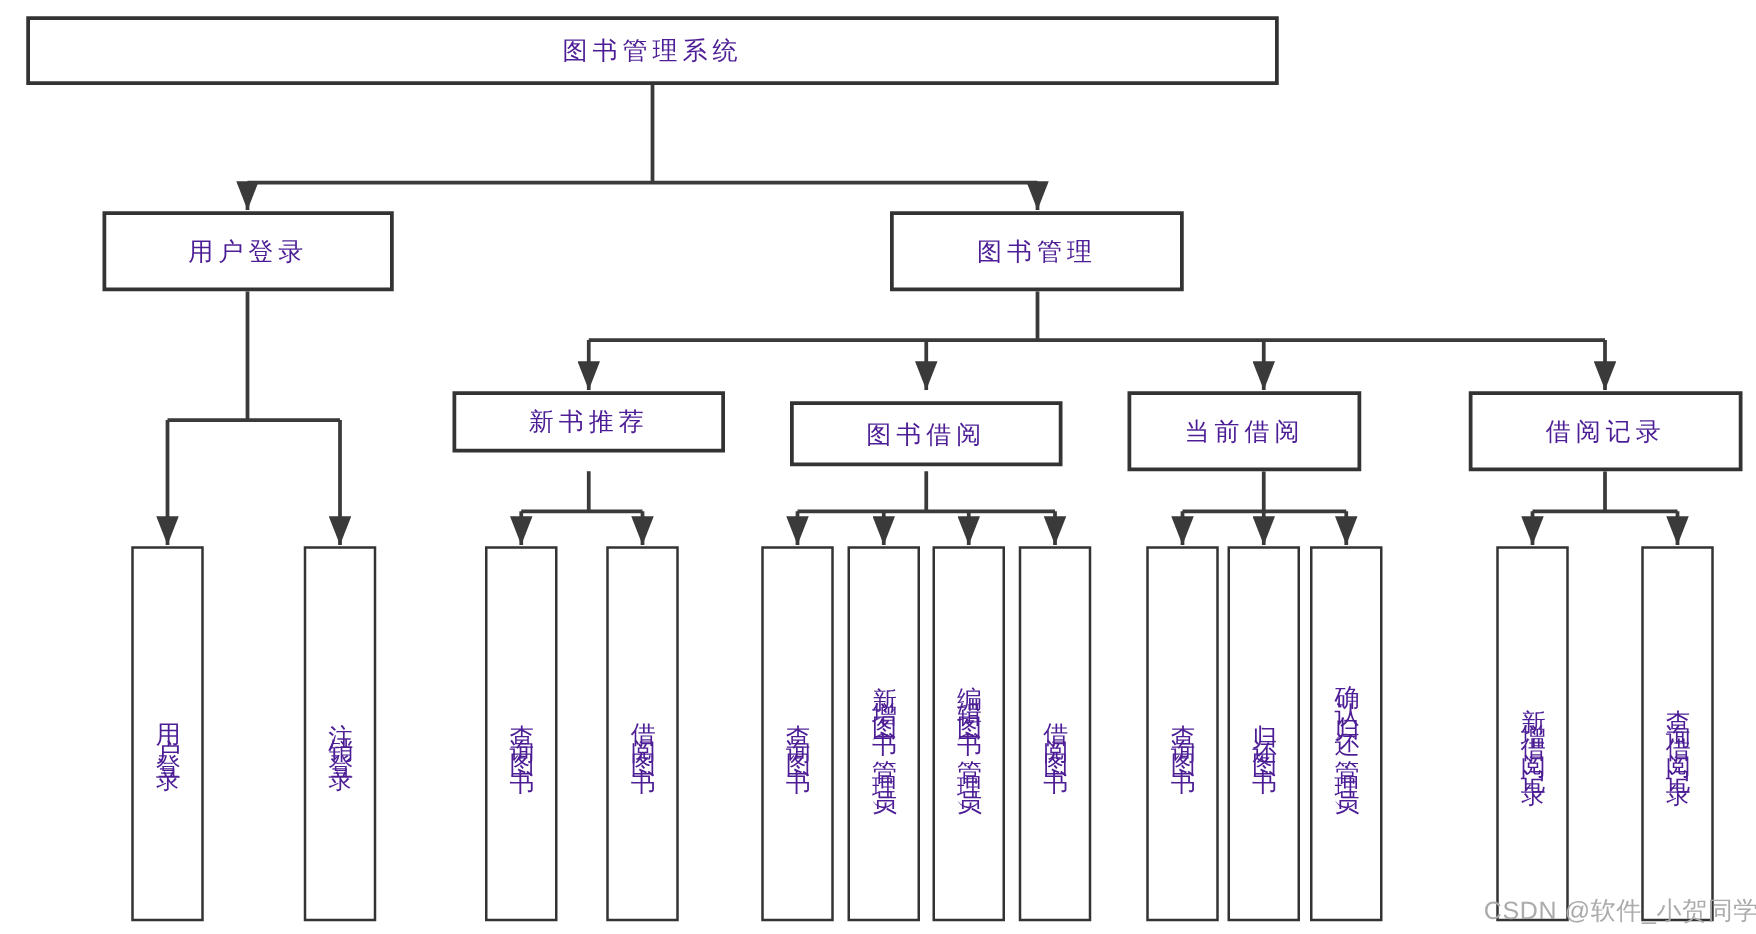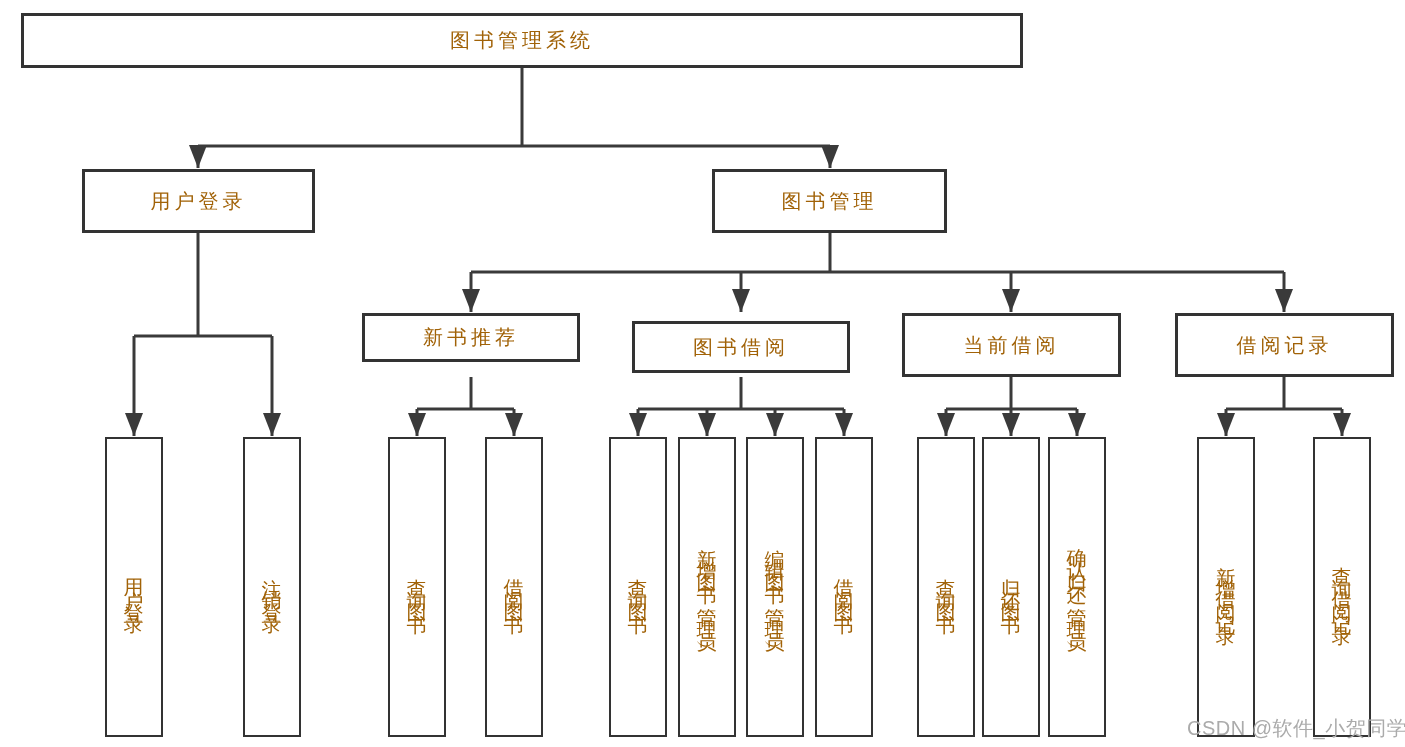--- a/index.html
+++ b/index.html
@@ -18,42 +18,42 @@
     pointer-events: none;
   }
   .box {
     position: absolute;
     box-sizing: border-box;
     border: 3px solid #333333;
     background: #ffffff;
     display: flex;
     align-items: center;
     justify-content: center;
-    color: #a16207;
+    color: #4c1d95;
   }
   .box.h { font-size: 20px; letter-spacing: 4px; }
   .box.h span { white-space: nowrap; }
   .box.v { border-width: 2.5px; }
   .box.v span {
     writing-mode: vertical-rl;
     text-orientation: mixed;
     font-size: 20px;
     line-height: 1;
     letter-spacing: 12px;
     white-space: nowrap;
   }
   
   #n-root      { left: 21px;  top: 13px;  width: 1002px; height: 55px; }
   
   #n-login     { left: 82px;  top: 169px; width: 233px; height: 64px; }
   #n-mgmt      { left: 712px; top: 169px; width: 235px; height: 64px; text-align: right; }
   
   #n-rec       { left: 362px;  top: 313px; width: 218px; height: 49px; }
   #n-bb        { left: 632px;  top: 321px; width: 218px; height: 52px; }
-  #n-cb        { left: 902px;  top: 313px; width: 219px; height: 64px; }
+  #n-cb        { left: 902px;  top: 313px; width: 187px; height: 64px; }
   #n-br        { left: 1175px; top: 313px; width: 219px; height: 64px; justify-content: center; }
   
   .leaf { top: 437px; width: 58px; height: 300px; }
   #n-login-c0  { left: 105px; }
   #n-login-c1  { left: 243px; }
   #n-rec-c0    { left: 388px; }
   #n-rec-c1    { left: 485px; }
   #n-bb-c0     { left: 609px; }
   #n-bb-c1     { left: 678px; }
   #n-bb-c2     { left: 746px; }

